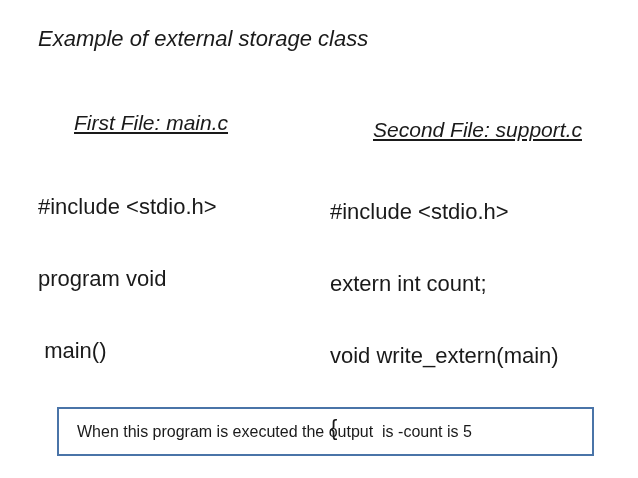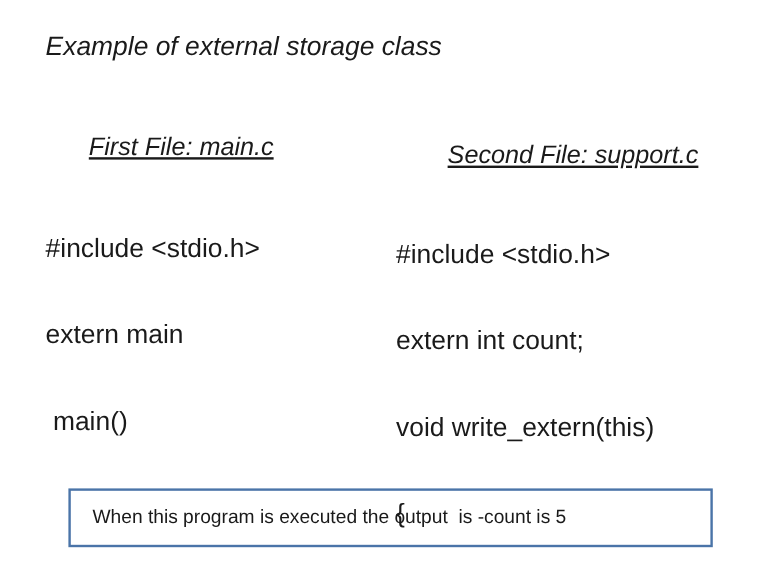--- a/index.html
+++ b/index.html
@@ -66,32 +66,32 @@
 </head>
 <body>
 
 <div class="slide">
 
   <div class="slide-title">Example of external storage class</div>
 
   <div class="col col-left">
     <div class="col-header">First File: main.c</div>
     <div class="code-line pgap">#include &lt;stdio.h&gt;</div>
-    <div class="code-line pgap">extern main</div>
+    <div class="code-line pgap">program void</div>
     <div class="code-line pgap"> main()</div>
     
     
     
   </div>
 
   <div class="col col-right">
     <div class="col-header">Second File: support.c</div>
     <div class="code-line pgap">#include &lt;stdio.h&gt;</div>
     <div class="code-line pgap">extern int count;</div>
-    <div class="code-line pgap">void write_extern(this)</div>
+    <div class="code-line pgap">void write_extern(main)</div>
     <div class="code-line pgap">{</div>
     
     
     
   </div>
 
   <div class="output-box">
     <span class="output-text">When this program is executed the output  is -count is 5</span>
   </div>
 

